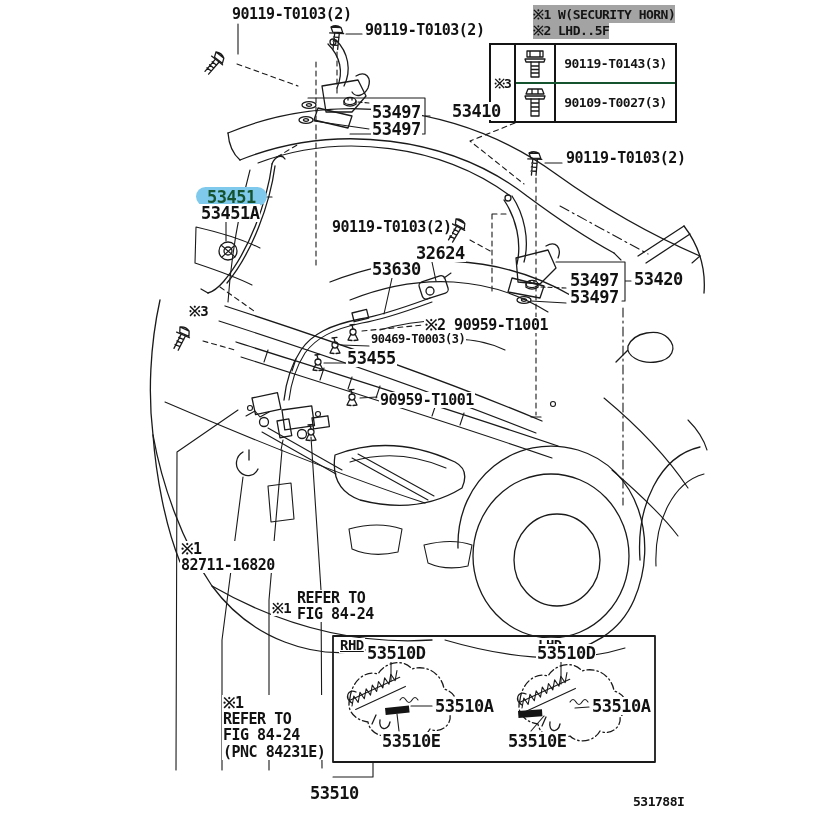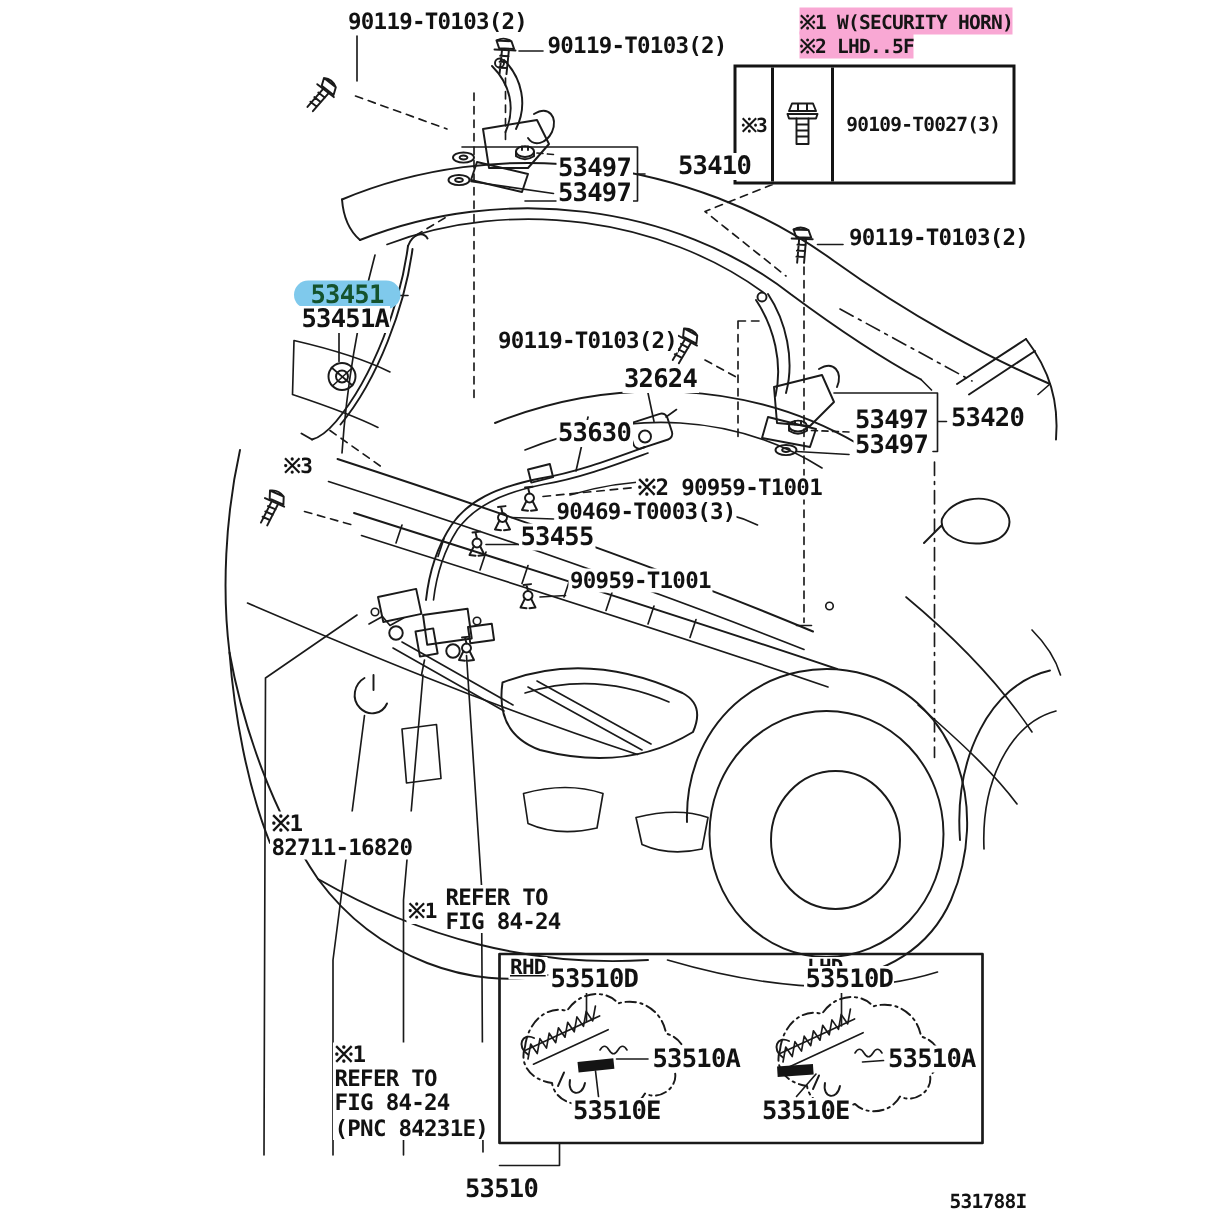--- a/index.html
+++ b/index.html
@@ -8,28 +8,28 @@
   svg.art{position:absolute;left:0;top:0;}
   svg.art *{vector-effect:non-scaling-stroke;}
   .lineart{stroke:#1a1a1a;fill:none;stroke-width:1.3;stroke-linecap:round;stroke-linejoin:round;}
   .thin{stroke-width:1.1;}
   .thick{stroke-width:1.8;}
   .fillk{fill:#141414;stroke:none;}
   .plabel{position:absolute;font-weight:bold;color:#121212;line-height:1.08;
           white-space:pre-line;background:#ffffff;padding:0 1px;letter-spacing:-0.5px;}
   .plabel.hl{background:#7fc9ec;color:#14532d;border-radius:11px;padding:1px 11px 0 11px;}
   .plabel.ul{text-decoration:underline;}
-  .note{position:absolute;left:533px;font-weight:bold;font-size:13px;letter-spacing:-0.5px;background:#f9a8d4;}
+  .note{position:absolute;left:533px;font-weight:bold;font-size:13px;letter-spacing:-0.5px;background:#a3a3a3;}
   .fastener-table{position:absolute;left:489px;top:43px;width:188px;height:80px;
           border:2px solid #141414;display:flex;background:#fff;box-sizing:border-box;}
   .ft-marker{width:23px;border-right:2px solid #141414;display:flex;align-items:center;
           justify-content:center;font-weight:bold;font-size:13px;letter-spacing:-1px;}
   .ft-rows{flex:1;display:flex;flex-direction:column;}
   .ft-row{flex:1;display:flex;align-items:stretch;}
-  .ft-row + .ft-row{border-top:2px solid #7f1d1d;}
+  .ft-row + .ft-row{border-top:2px solid #14532d;}
   .ft-icon{width:38px;border-right:2px solid #141414;display:flex;align-items:center;justify-content:center;}
   .ft-part{flex:1;display:flex;align-items:center;justify-content:center;
           font-weight:bold;font-size:13px;letter-spacing:-0.5px;}
 </style>
 </head>
 <body>
 
 <div class="stage">
 
   <svg class="art" width="819" height="819" viewBox="0 0 819 819">
@@ -240,20 +240,30 @@
 
   <div class="note" style="top:5px">※1 W(SECURITY HORN)</div>
   <div class="note" style="top:21px">※2 LHD..5F</div>
 
   <div class="fastener-table">
     <div class="ft-marker">※3</div>
     <div class="ft-rows">
       <div class="ft-row">
         <div class="ft-icon">
           <svg width="26" height="32" viewBox="0 0 26 32">
+            <path class="lineart" d="M5,3 L21,3 L21,9 L5,9 Z M8,3 L8,9 M18,3 L18,9"></path>
+            <path class="lineart" d="M3,11 L23,11 L22,14 L4,14 Z"></path>
+            <path class="lineart" d="M9,14 L9,29 L17,29 L17,14 M9,18 L17,18 M9,21.5 L17,21.5 M9,25 L17,25"></path>
+          </svg>
+        </div>
+        <div class="ft-part">90119-T0143(3)</div>
+      </div>
+      <div class="ft-row">
+        <div class="ft-icon">
+          <svg width="26" height="32" viewBox="0 0 26 32">
             <path class="lineart" d="M6,2 L20,2 L22,7 L4,7 Z M10,2 L10,7 M16,2 L16,7"></path>
             <path class="lineart" d="M3,9 L23,9 L22,12 L4,12 Z"></path>
             <path class="lineart" d="M9,12 L9,29 L17,29 L17,12 M9,16 L17,16 M9,20 L17,20 M9,24 L17,24"></path>
           </svg>
         </div>
         <div class="ft-part">90109-T0027(3)</div>
       </div>
     </div>
   </div>
 
@@ -261,28 +271,28 @@
       <div class="plabel" style="left: 231px; top: 6px; font-size: 15px;">90119-T0103(2)</div>
       <div class="plabel" style="left: 364px; top: 22px; font-size: 15px;">90119-T0103(2)</div>
       <div class="plabel" style="left: 371px; top: 103px; font-size: 17px;">53497</div>
       <div class="plabel" style="left: 371px; top: 120px; font-size: 17px;">53497</div>
       <div class="plabel" style="left: 431px; top: 102px; font-size: 17px; margin-left: 20px;">53410</div>
       <div class="plabel" style="left: 565px; top: 150px; font-size: 15px;">90119-T0103(2)</div>
       <div class="plabel hl" style="left: 196px; top: 187px; font-size: 17px;">53451</div>
       <div class="plabel" style="left: 200px; top: 204px; font-size: 17px;">53451A</div>
       <div class="plabel" style="left: 331px; top: 219px; font-size: 15px;">90119-T0103(2)</div>
       <div class="plabel" style="left: 415px; top: 244px; font-size: 17px;">32624</div>
-      <div class="plabel" style="left: 371px; top: 260px; font-size: 17px; margin-top: 20px;">53630</div>
+      <div class="plabel" style="left: 371px; top: 260px; font-size: 17px;">53630</div>
       <div class="plabel" style="left: 569px; top: 271px; font-size: 17px;">53497</div>
       <div class="plabel" style="left: 569px; top: 288px; font-size: 17px;">53497</div>
       <div class="plabel" style="left: 633px; top: 270px; font-size: 17px;">53420</div>
       <div class="plabel" style="left: 424px; top: 317px; font-size: 15px;">※2 90959-T1001</div>
-      <div class="plabel" style="left: 370px; top: 333px; font-size: 15px;">90469-T0003(3)</div>
+      <div class="plabel" style="left: 370px; top: 333px; font-size: 12px;">90469-T0003(3)</div>
       <div class="plabel" style="left: 346px; top: 349px; font-size: 17px;">53455</div>
-      <div class="plabel" style="left: 379px; top: 379px; font-size: 15px;">90959-T1001</div>
+      <div class="plabel" style="left: 379px; top: 392px; font-size: 15px;">90959-T1001</div>
       <div class="plabel" style="left: 188px; top: 304px; font-size: 14px;">※3</div>
       <div class="plabel" style="left: 180px; top: 541px; font-size: 15px;">※1
 82711-16820</div>
       <div class="plabel" style="left: 271px; top: 601px; font-size: 14px;">※1</div>
       <div class="plabel" style="left: 296px; top: 590px; font-size: 15px;">REFER TO
 FIG 84-24</div>
       <div class="plabel" style="left: 222px; top: 695px; font-size: 15px;">※1
 REFER TO
 FIG 84-24
 (PNC 84231E)</div>

